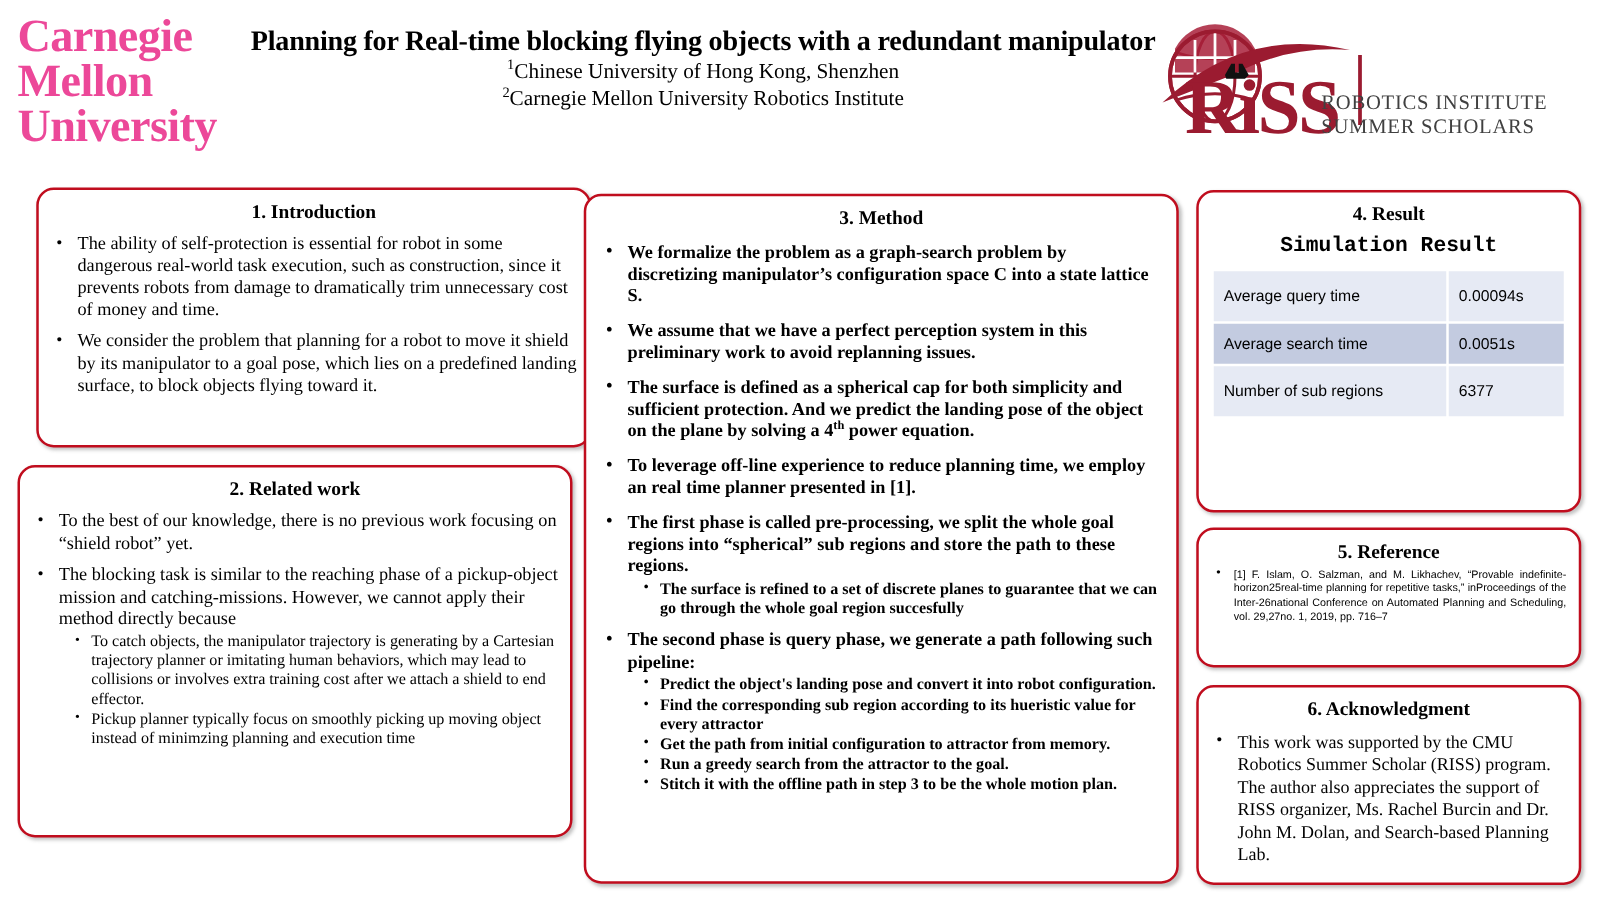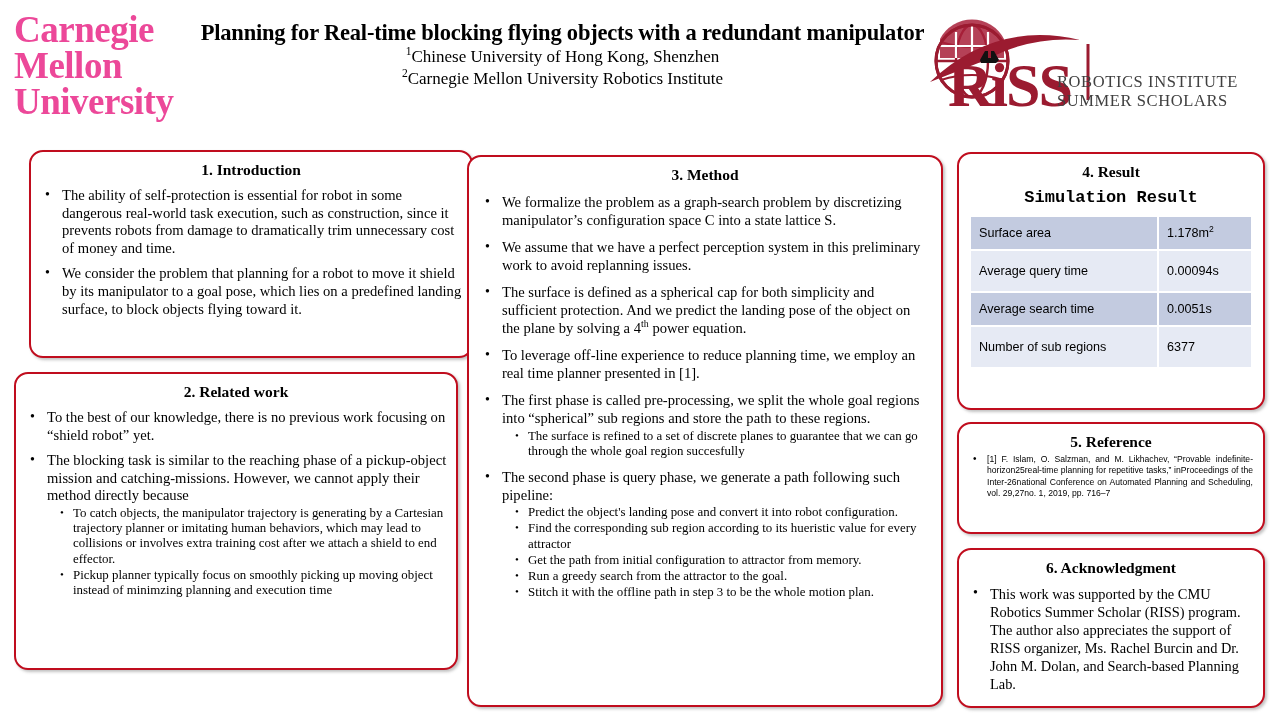--- a/index.html
+++ b/index.html
@@ -143,21 +143,21 @@
 
   
   #panel-intro    { left: 14px;  top: 150px; width: 444px; height: 208px; margin-left: 15px; }
   #panel-related  { left: 14px;  top: 372px; width: 444px; height: 298px; }
   #panel-method   { left: 467px; top: 155px; width: 476px; height: 552px; }
   #panel-result   { left: 957px; top: 152px; width: 308px; height: 258px; }
   #panel-ref      { left: 957px; top: 422px; width: 308px; height: 112px; }
   #panel-ack      { left: 957px; top: 548px; width: 308px; height: 160px; }
 
   #panel-method ul.bullets { padding-left: 24px; padding-right: 14px; }
-  #panel-method ul.bullets > li { margin-top: 10px; }
+  #panel-method ul.bullets > li { margin-top: 10px; font-weight: bold; }
 
   
   #sim-result-heading {
     text-align: center;
     font-family: Liberation Mono, monospace;
     font-weight: bold;
     font-size: 17px;
     margin-top: 7px;
     margin-bottom: 8px;
   }
@@ -303,24 +303,20 @@
       </ul>
     </li>
   </ul>
 </div>
 
 <div class="panel" id="panel-result">
   <div class="panel-title">4. Result</div>
   <div id="sim-result-heading">Simulation Result</div>
   <table id="result-table">
     <tbody>
-      <tr class="dark">
-        <td class="k">Surface area</td>
-        <td class="v">1.178m<sup>2</sup></td>
-      </tr>
       <tr class="light">
         <td class="k">Average query time</td>
         <td class="v">0.00094s</td>
       </tr>
       <tr class="dark">
         <td class="k">Average search time</td>
         <td class="v">0.0051s</td>
       </tr>
       <tr class="light">
         <td class="k">Number of sub regions</td>

